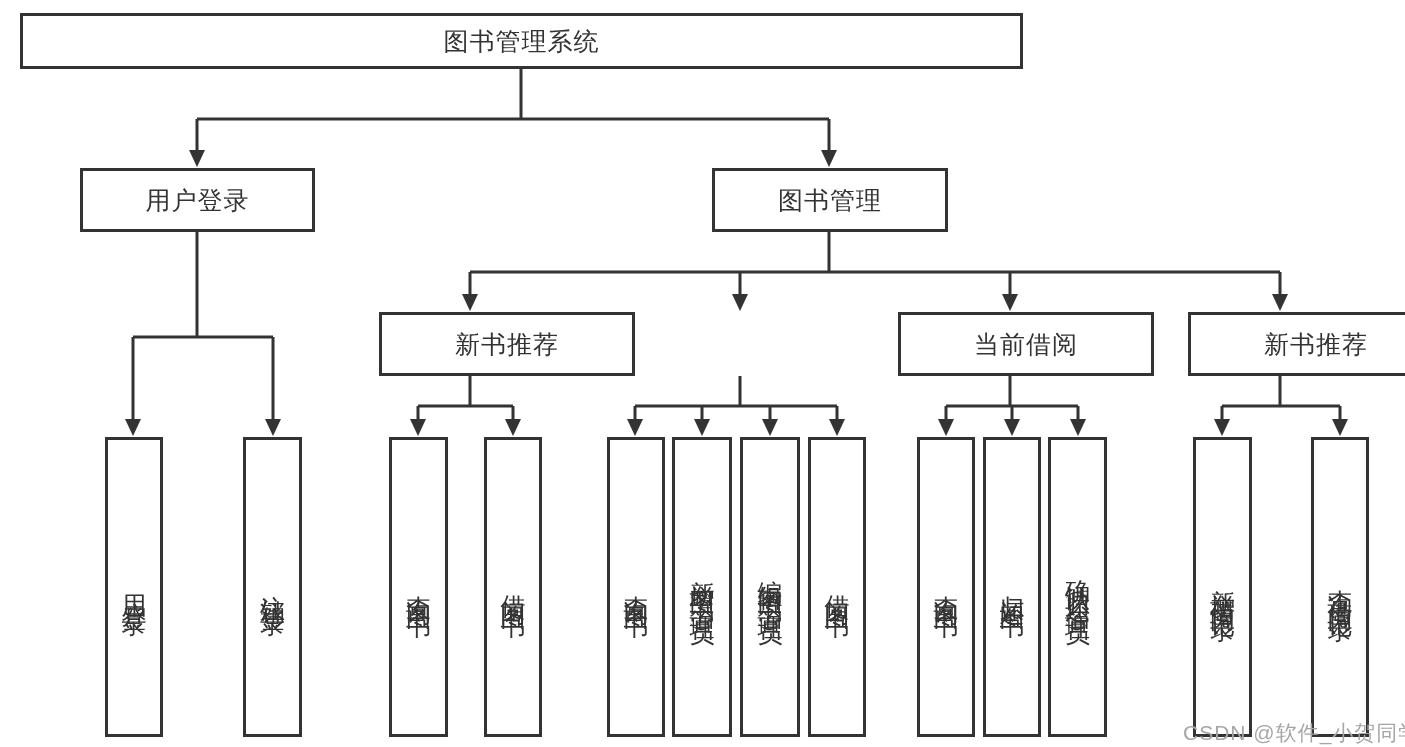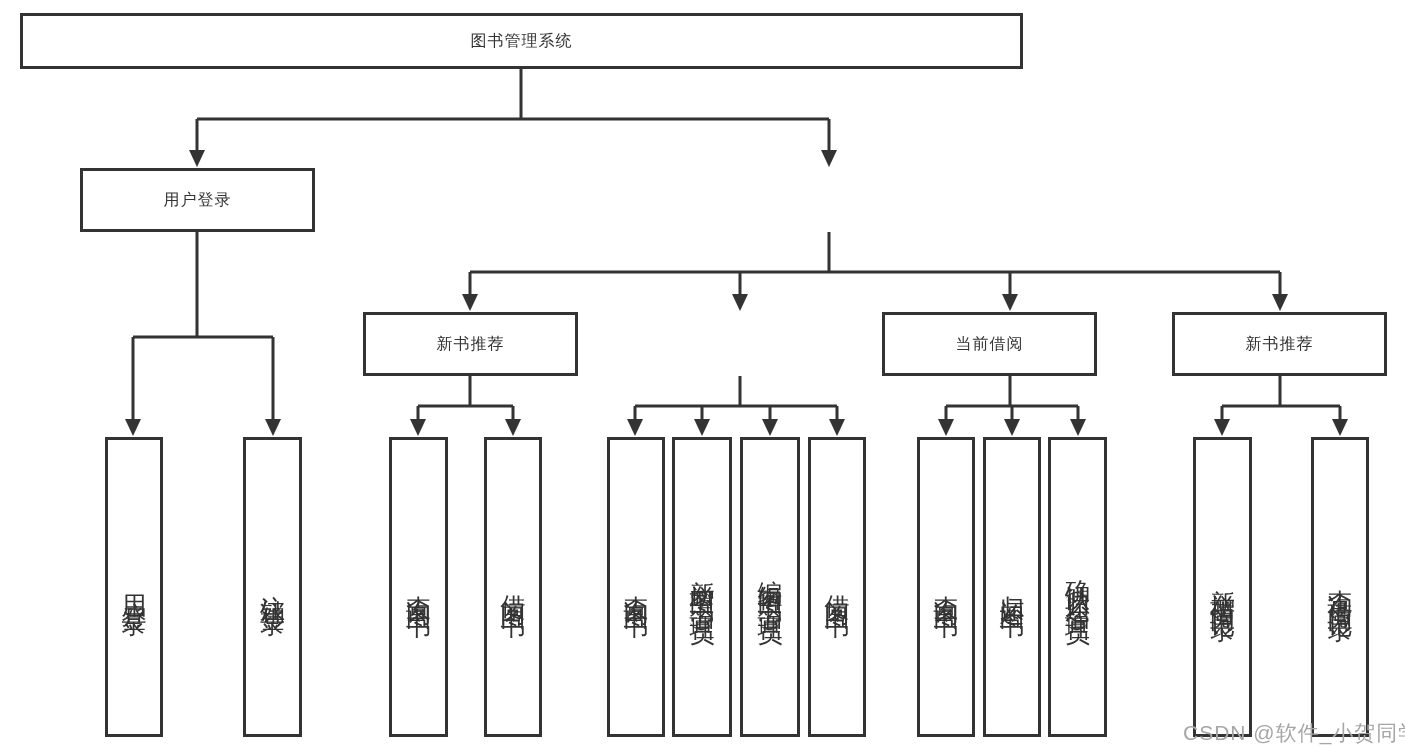--- a/index.html
+++ b/index.html
@@ -12,24 +12,24 @@
   .stage{
     position:relative;width:1405px;height:747px;background:var(--bg);
     font-family:"Liberation Sans","DejaVu Sans",sans-serif;overflow:hidden;
   }
   svg.connectors{position:absolute;left:0;top:0;width:1405px;height:747px;}
   svg.connectors path{stroke:var(--line);stroke-width:3;fill:none;}
   svg.connectors polygon{fill:var(--line);stroke:none;}
   .hnode{
     position:absolute;box-sizing:border-box;border:3px solid var(--line);
     background:var(--bg);display:flex;align-items:center;justify-content:center;
-    color:var(--text);font-size:16px;letter-spacing:1px;white-space:nowrap;
+    color:var(--text);font-size:25px;letter-spacing:1px;white-space:nowrap;
   }
   .lvl2{top:168px;height:64px;}
-  .lvl3{top:312px;height:64px;width:215px;}
+  .lvl3{top:312px;height:64px;width:256px;margin-left:16px;}
   .vnode{
     position:absolute;box-sizing:border-box;border:3px solid var(--line);
     background:var(--bg);display:flex;align-items:center;justify-content:center;
     top:437px;height:300px;
   }
   .vtext{
     writing-mode:vertical-rl;text-orientation:mixed;
     color:var(--text);font-size:25px;line-height:1;letter-spacing:6px;
     white-space:nowrap;
   }
@@ -89,20 +89,21 @@
     <g>
       <path d="M1280 376 V406 M1222 406 H1340 M1222 406 V424 M1340 406 V424"></path>
       <polygon points="1214,419 1230,419 1222,436"></polygon>
       <polygon points="1332,419 1348,419 1340,436"></polygon>
     </g>
   </svg>
 
   <div class="hnode" style="left:20px;top:13px;width:1003px;height:56px">图书管理系统</div>
 
   <div class="hnode lvl2" style="left:80px;width:235px">用户登录</div>
+  <div class="hnode lvl2" style="left:712px;width:236px">图书管理</div>
 
   <div class="hnode lvl3" style="left:363px">新书推荐</div>
   <div class="hnode lvl3" style="left:882px">当前借阅</div>
   <div class="hnode lvl3" style="left:1172px">新书推荐</div>
 
   <div class="vnode" style="left:105px;width:58px">
     <span class="vtext">用户登录</span>
   </div>
   <div class="vnode" style="left:243px;width:59px">
     <span class="vtext">注销登录</span>

